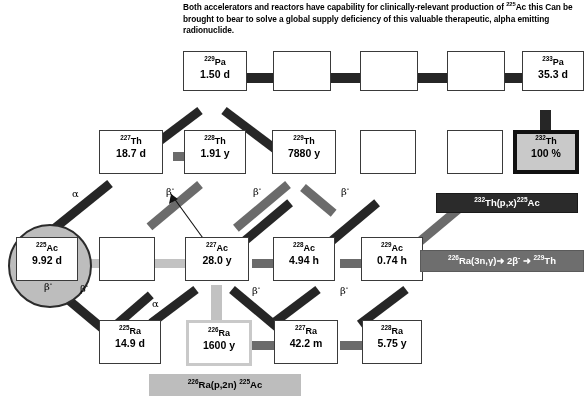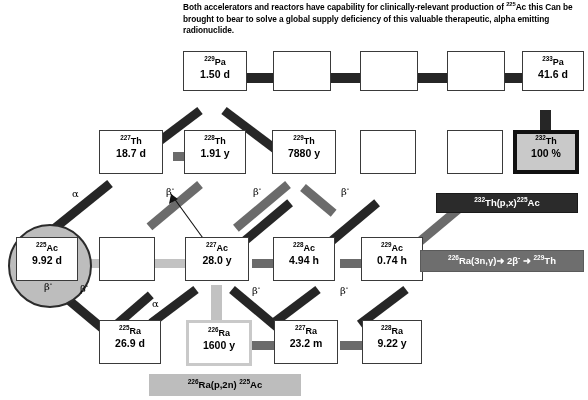--- a/index.html
+++ b/index.html
@@ -127,21 +127,21 @@
 
   <div class="nuc" style="left:183px;top:51px;width:64px;height:40px;">
     <span class="iso"><sup>229</sup><span>Pa</span></span>
     <span class="hl">1.50 d</span>
   </div>
   <div class="nuc empty" style="left:273px;top:51px;width:58px;height:40px;"></div>
   <div class="nuc empty" style="left:360px;top:51px;width:58px;height:40px;"></div>
   <div class="nuc empty" style="left:447px;top:51px;width:58px;height:40px;"></div>
   <div class="nuc" style="left:522px;top:51px;width:62px;height:40px;">
     <span class="iso"><sup>233</sup><span>Pa</span></span>
-    <span class="hl">41.6 d</span>
+    <span class="hl">35.3 d</span>
   </div>
 
   <div class="nuc" style="left:99px;top:130px;width:64px;height:44px;">
     <span class="iso"><sup>227</sup><span>Th</span></span>
     <span class="hl">18.7 d</span>
   </div>
   <div class="nuc" style="left:184px;top:130px;width:62px;height:44px;">
     <span class="iso"><sup>228</sup><span>Th</span></span>
     <span class="hl">1.91 y</span>
   </div>
@@ -169,33 +169,33 @@
     <span class="iso"><sup>228</sup><span>Ac</span></span>
     <span class="hl">4.94 h</span>
   </div>
   <div class="nuc" style="left:361px;top:237px;width:62px;height:44px;">
     <span class="iso"><sup>229</sup><span>Ac</span></span>
     <span class="hl">0.74 h</span>
   </div>
 
   <div class="nuc" style="left:99px;top:320px;width:62px;height:44px;">
     <span class="iso"><sup>225</sup><span>Ra</span></span>
-    <span class="hl">26.9 d</span>
+    <span class="hl">14.9 d</span>
   </div>
   <div class="nuc lightborder" style="left:186px;top:320px;width:66px;height:46px;">
     <span class="iso"><sup>226</sup><span>Ra</span></span>
     <span class="hl">1600 y</span>
   </div>
   <div class="nuc" style="left:274px;top:320px;width:64px;height:44px;">
     <span class="iso"><sup>227</sup><span>Ra</span></span>
-    <span class="hl">23.2 m</span>
+    <span class="hl">42.2 m</span>
   </div>
   <div class="nuc" style="left:362px;top:320px;width:60px;height:44px;">
     <span class="iso"><sup>228</sup><span>Ra</span></span>
-    <span class="hl">9.22 y</span>
+    <span class="hl">5.75 y</span>
   </div>
 
   <div class="dlab" style="left:72px;top:188px;">
     <span>α</span>
   </div>
   <div class="dlab" style="left:166px;top:186px;">
     <span>β</span><sup>-</sup>
   </div>
   <div class="dlab" style="left:253px;top:186px;">
     <span>β</span><sup>-</sup>

